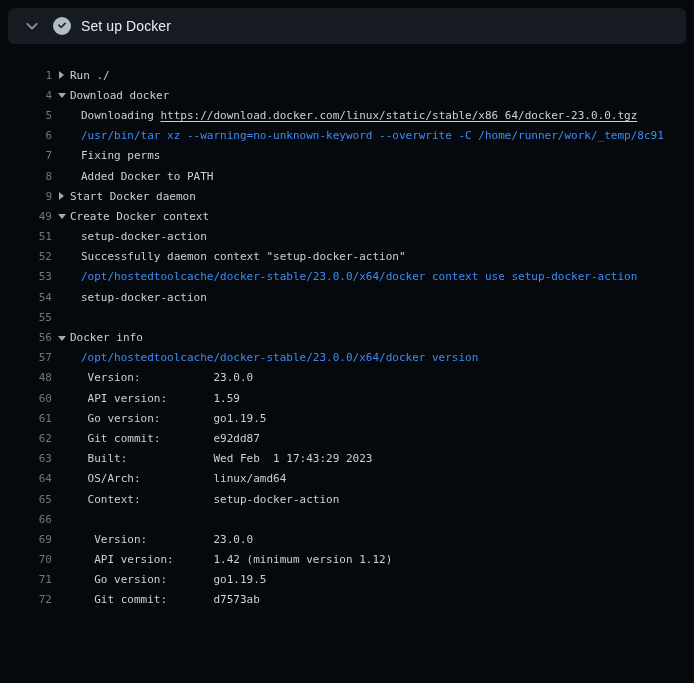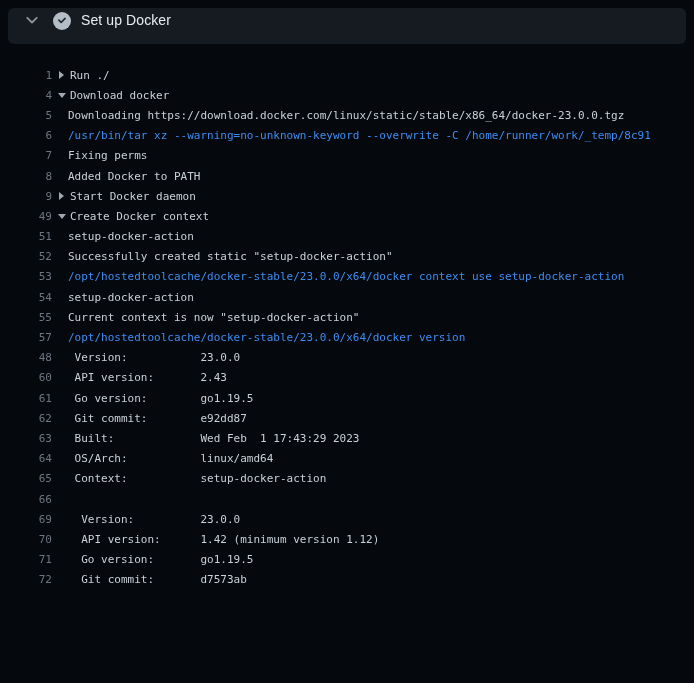--- a/index.html
+++ b/index.html
@@ -8,21 +8,21 @@
     background: var(--page_bg, #06080c);
     overflow: hidden;
     font-family: "Liberation Sans", sans-serif;
   }
   .step-header {
     margin: 8px;
     height: 36px;
     background: var(--header_bg, #161b22);
     border-radius: 6px;
     display: flex;
-    align-items: flex-start;
+    align-items: center;
     padding: 4px 10px;
     cursor: pointer;
     box-sizing: border-box;
   }
   .chev {
     width: 16px; height: 16px;
     margin-left: 6px;
     display: inline-flex; align-items: center; justify-content: center;
     flex: 0 0 16px;
   }
@@ -55,21 +55,21 @@
     overflow: hidden;
   }
   .num {
     flex: 0 0 52px;
     text-align: right;
     color: var(--line_number, #6e7681);
     cursor: pointer;
     white-space: pre;
   }
   .content {
-    margin-left: 16px;
+    margin-left: 29px;
     white-space: pre;
     display: inline-flex;
     align-items: center;
   }
   .row.group { cursor: pointer; }
   .row.group .content { margin-left: 6px; }
   .tri {
     width: 12px; height: 11px;
     position: relative;
     flex: 0 0 12px;
@@ -82,21 +82,21 @@
     border-top: 4px solid transparent;
     border-bottom: 4px solid transparent;
   }
   .tri-down i {
     margin-top: -2px; left: 0;
     border-top: 5px solid var(--triangle, #a0a8b1);
     border-left: 4px solid transparent;
     border-right: 4px solid transparent;
   }
   .cmd { color: var(--command, #3e8cf2); }
-  .url { text-underline-offset: 2px; cursor: pointer; }
+  .url { text-decoration: underline; text-underline-offset: 2px; cursor: pointer; }
 </style>
 </head>
 <body>
 
 <div class="step-header">
   <span class="chev">
     <svg width="16" height="16" viewBox="0 0 16 16">
       <path d="M3.3 5.8 L8 10.5 L12.7 5.8" fill="none" style="stroke:var(--chevron,#8b949e)" stroke-width="1.8" stroke-linecap="round" stroke-linejoin="round"></path>
     </svg>
   </span>
@@ -112,27 +112,28 @@
 <div class="log">
     <div class="row group"><span class="num">1</span><span class="content"><span class="tri tri-right"><i></i></span><span>Run ./</span></span></div>
     <div class="row group"><span class="num">4</span><span class="content"><span class="tri tri-down"><i></i></span><span>Download docker</span></span></div>
     <div class="row"><span class="num">5</span><span class="content"><span>Downloading </span><span class="url">https://download.docker.com/linux/static/stable/x86_64/docker-23.0.0.tgz</span></span></div>
     <div class="row"><span class="num">6</span><span class="content cmd">/usr/bin/tar xz --warning=no-unknown-keyword --overwrite -C /home/runner/work/_temp/8c91</span></div>
     <div class="row"><span class="num">7</span><span class="content">Fixing perms</span></div>
     <div class="row"><span class="num">8</span><span class="content">Added Docker to PATH</span></div>
     <div class="row group"><span class="num">9</span><span class="content"><span class="tri tri-right"><i></i></span><span>Start Docker daemon</span></span></div>
     <div class="row group"><span class="num">49</span><span class="content"><span class="tri tri-down"><i></i></span><span>Create Docker context</span></span></div>
     <div class="row"><span class="num">51</span><span class="content">setup-docker-action</span></div>
-    <div class="row"><span class="num">52</span><span class="content">Successfully created static "setup-docker-action"</span></div>
+    <div class="row"><span class="num">52</span><span class="content">Successfully daemon context "setup-docker-action"</span></div>
     <div class="row"><span class="num">53</span><span class="content cmd">/opt/hostedtoolcache/docker-stable/23.0.0/x64/docker context use setup-docker-action</span></div>
     <div class="row"><span class="num">54</span><span class="content">setup-docker-action</span></div>
-    <div class="row"><span class="num">55</span><span class="content">Current context is now "setup-docker-action"</span></div>
+    <div class="row"><span class="num">55</span></div>
+    <div class="row group"><span class="num">56</span><span class="content"><span class="tri tri-down"><i></i></span><span>Docker info</span></span></div>
     <div class="row"><span class="num">57</span><span class="content cmd">/opt/hostedtoolcache/docker-stable/23.0.0/x64/docker version</span></div>
     <div class="row"><span class="num">48</span><span class="content"> Version:           23.0.0</span></div>
-    <div class="row"><span class="num">60</span><span class="content"> API version:       2.43</span></div>
+    <div class="row"><span class="num">60</span><span class="content"> API version:       1.59</span></div>
     <div class="row"><span class="num">61</span><span class="content"> Go version:        go1.19.5</span></div>
     <div class="row"><span class="num">62</span><span class="content"> Git commit:        e92dd87</span></div>
     <div class="row"><span class="num">63</span><span class="content"> Built:             Wed Feb  1 17:43:29 2023</span></div>
     <div class="row"><span class="num">64</span><span class="content"> OS/Arch:           linux/amd64</span></div>
     <div class="row"><span class="num">65</span><span class="content"> Context:           setup-docker-action</span></div>
     <div class="row"><span class="num">66</span><span class="content"></span></div>
     <div class="row"><span class="num">69</span><span class="content">  Version:          23.0.0</span></div>
     <div class="row"><span class="num">70</span><span class="content">  API version:      1.42 (minimum version 1.12)</span></div>
     <div class="row"><span class="num">71</span><span class="content">  Go version:       go1.19.5</span></div>
     <div class="row"><span class="num">72</span><span class="content">  Git commit:       d7573ab</span></div>

